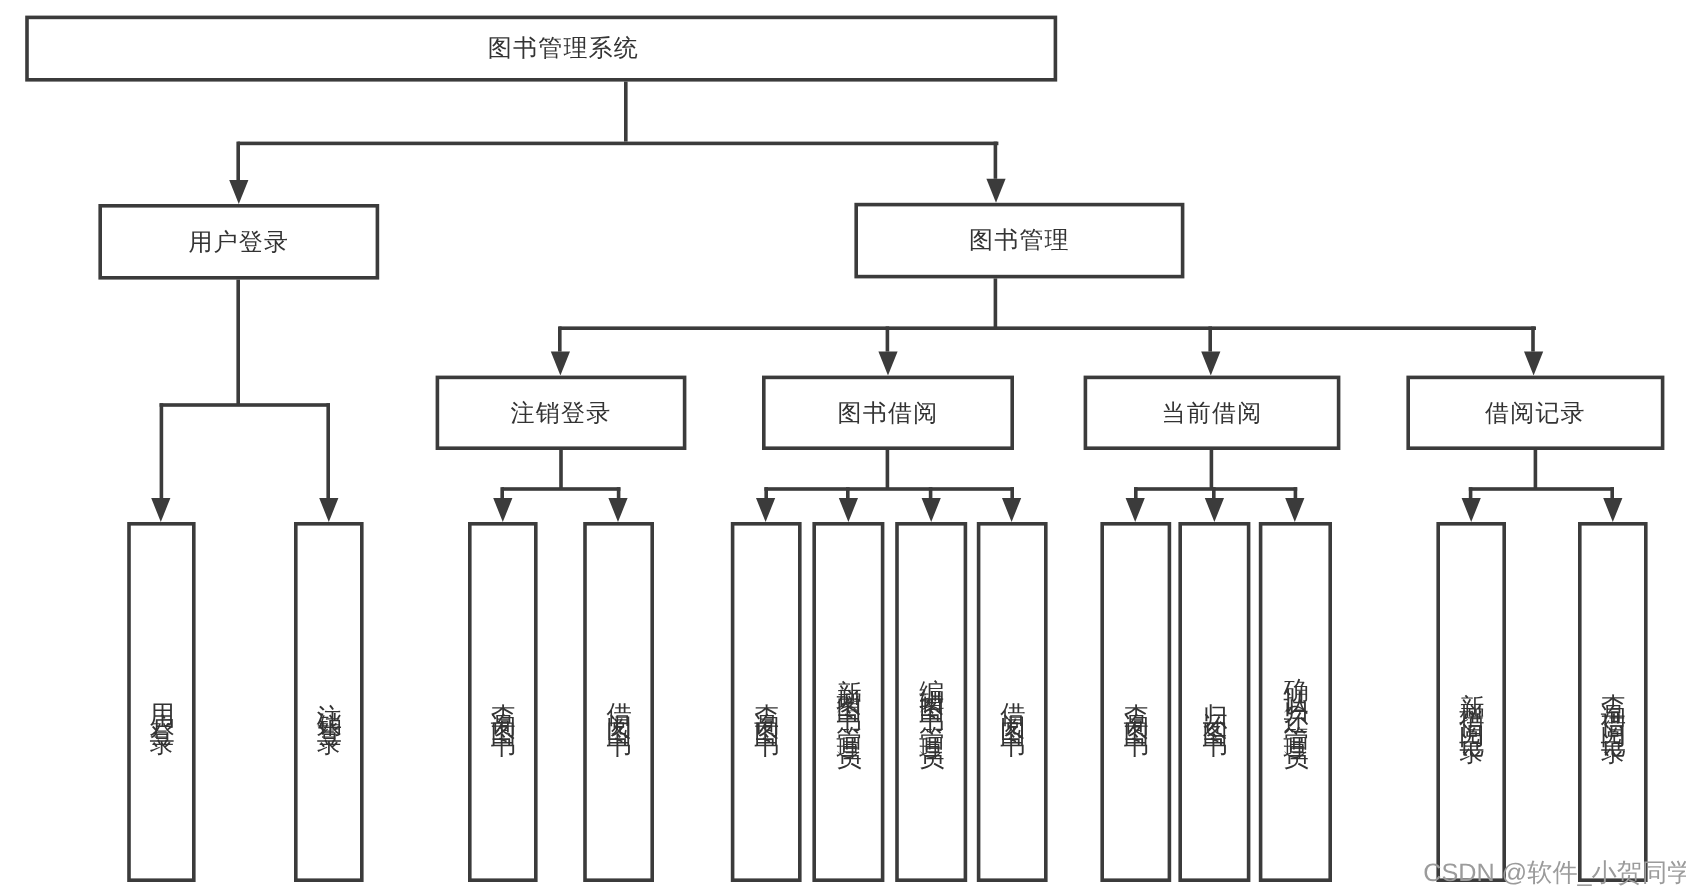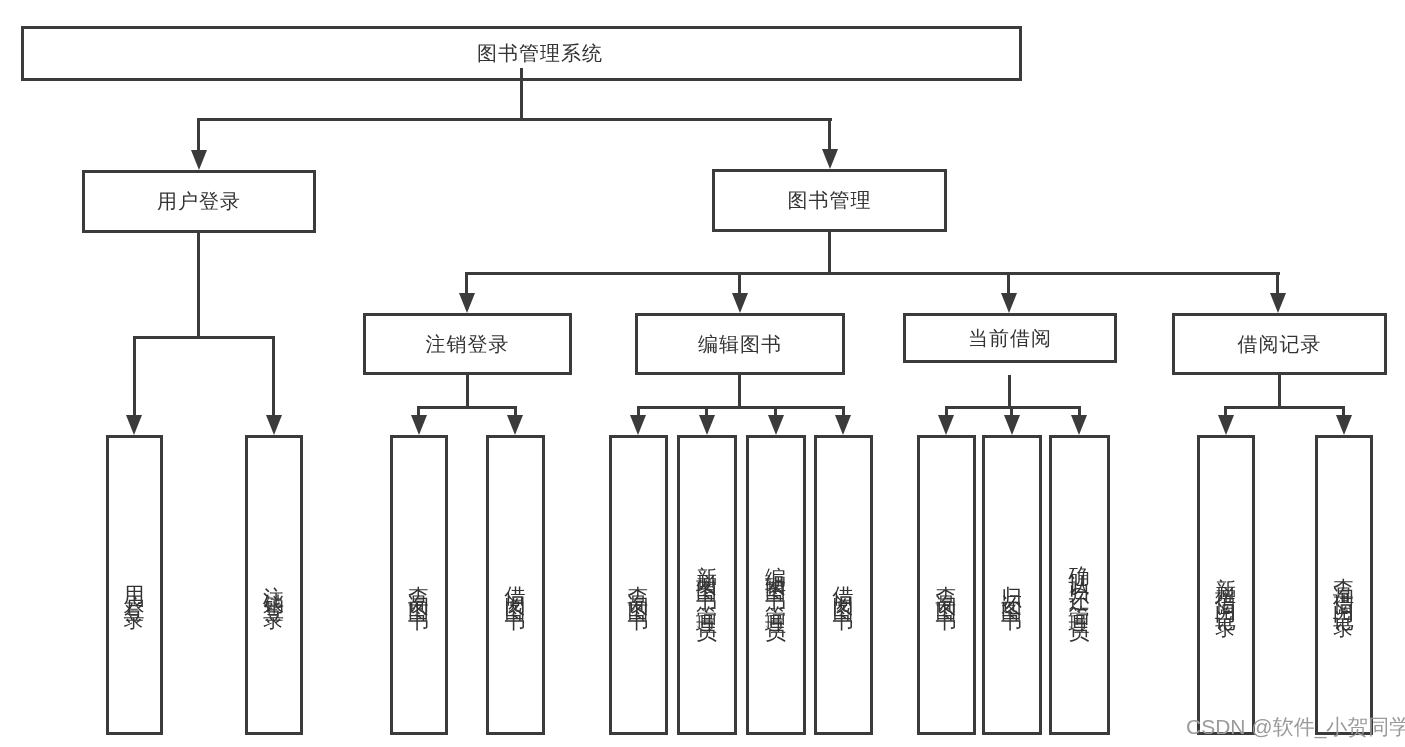--- a/index.html
+++ b/index.html
@@ -53,35 +53,35 @@
     color:#9b9b9b;
     white-space:nowrap;
     z-index:5;
   }
 </style>
 </head>
 <body>
 
 <div id="canvas">
 
-  <div class="node" style="left:21px;top:26px;width:1001px;height:55px;padding-left:37px;">
+  <div class="node" style="left:21px;top:13px;width:860px;height:55px;padding-left:37px;">
     <span>图书管理系统</span>
   </div>
 
   <div class="line v" style="left:520px;top:68px;height:50px;"></div>
   <div class="line h" style="left:198px;top:118px;width:634px;"></div>
   <div class="line v" style="left:197px;top:118px;height:32px;"></div>
   <div class="arr" style="left:191px;top:150px;"></div>
   <div class="line v" style="left:828px;top:118px;height:31px;"></div>
   <div class="arr" style="left:822px;top:149px;"></div>
 
   <div class="node" style="left:82px;top:170px;width:234px;height:63px;">
     <span>用户登录</span>
   </div>
-  <div class="node" style="left:712px;top:169px;width:235px;height:63px;">
+  <div class="node" style="left:712px;top:169px;width:275px;height:63px;">
     <span>图书管理</span>
   </div>
 
   <div class="line v" style="left:197px;top:233px;height:105px;"></div>
   <div class="line h" style="left:133px;top:336px;width:142px;"></div>
   <div class="line v" style="left:133px;top:336px;height:79px;"></div>
   <div class="arr" style="left:126px;top:415px;"></div>
   <div class="line v" style="left:272px;top:336px;height:79px;"></div>
   <div class="arr" style="left:266px;top:415px;"></div>
 
@@ -93,23 +93,23 @@
   <div class="arr" style="left:732px;top:293px;"></div>
   <div class="line v" style="left:1007px;top:272px;height:21px;"></div>
   <div class="arr" style="left:1001px;top:293px;"></div>
   <div class="line v" style="left:1276px;top:272px;height:21px;"></div>
   <div class="arr" style="left:1270px;top:293px;"></div>
 
   <div class="node" style="left:363px;top:313px;width:209px;height:62px;">
     <span>注销登录</span>
   </div>
   <div class="node" style="left:635px;top:313px;width:210px;height:62px;">
-    <span>编辑图书</span>
+    <span>图书借阅</span>
   </div>
-  <div class="node" style="left:903px;top:313px;width:214px;height:50px;">
+  <div class="node" style="left:903px;top:313px;width:214px;height:62px;">
     <span>当前借阅</span>
   </div>
   <div class="node" style="left:1172px;top:313px;width:215px;height:62px;">
     <span>借阅记录</span>
   </div>
 
   <div class="line v" style="left:466px;top:375px;height:33px;"></div>
   <div class="line h" style="left:418px;top:406px;width:99px;"></div>
   <div class="line v" style="left:417px;top:406px;height:10px;"></div>
   <div class="arr" style="left:411px;top:415px;"></div>

